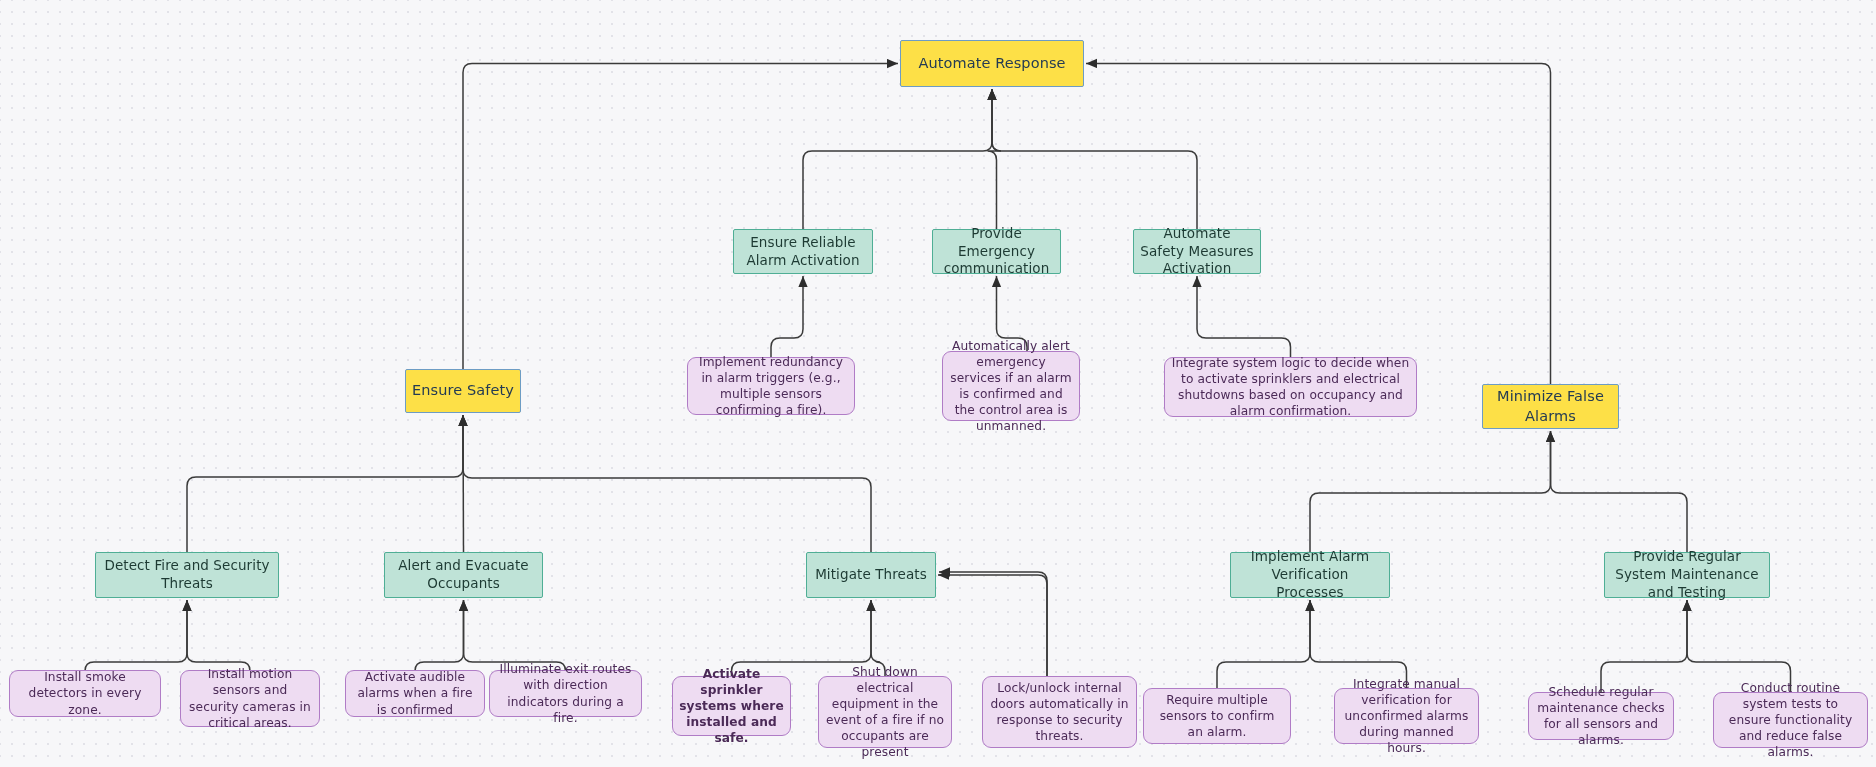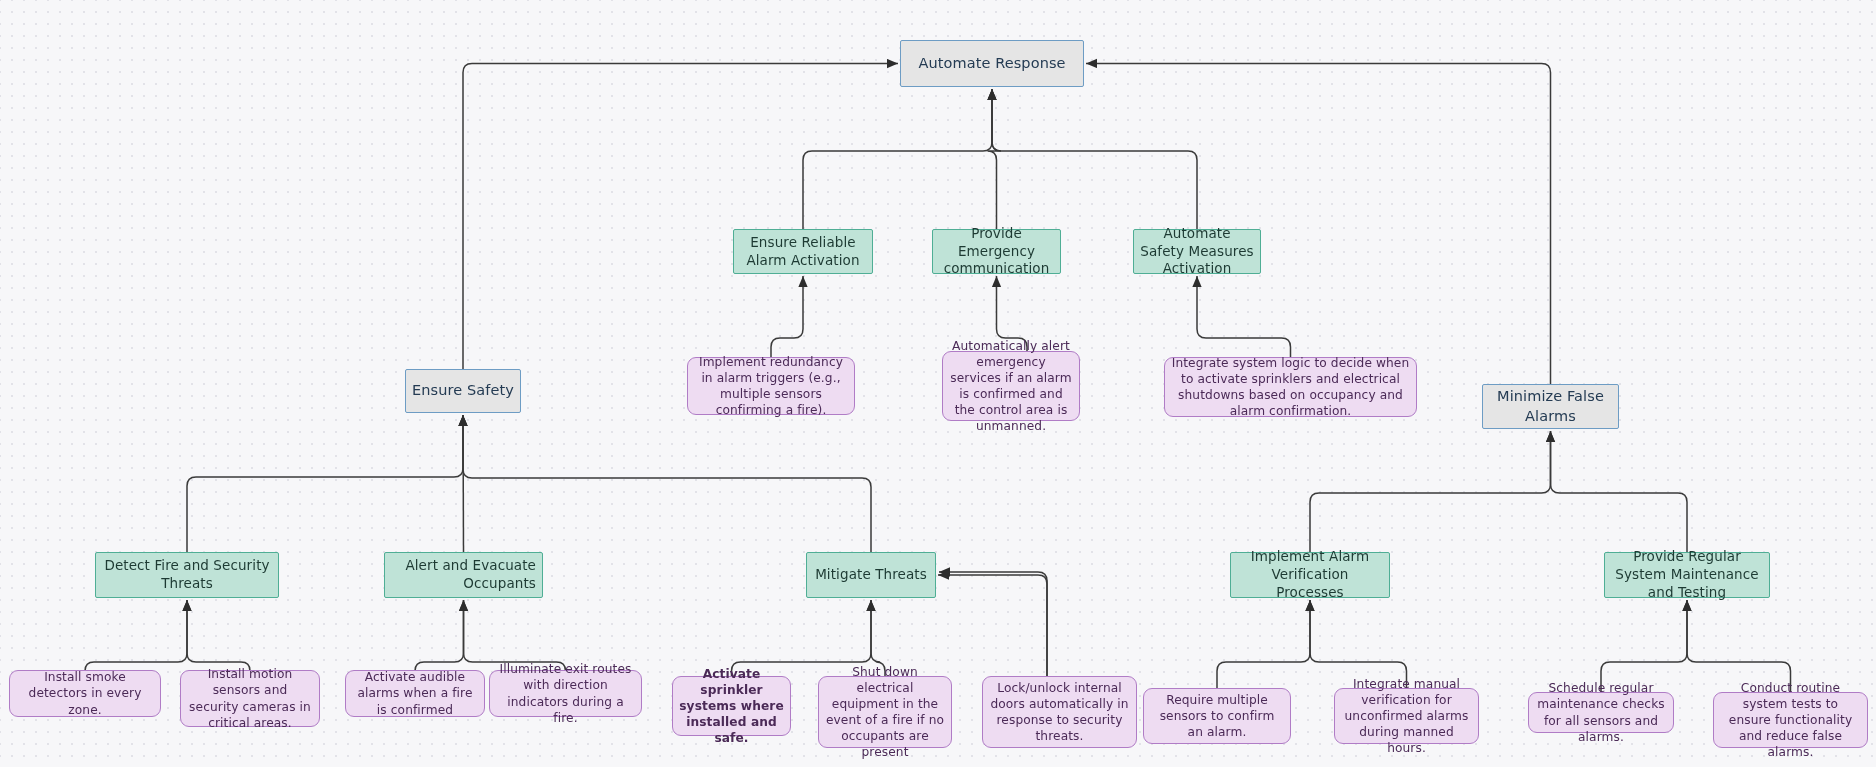--- a/index.html
+++ b/index.html
@@ -22,21 +22,21 @@
   .node{
     position:absolute;
     box-sizing:border-box;
     display:flex;align-items:center;justify-content:center;
     text-align:center;
     line-height:1.32;
     letter-spacing:.1px;
   }
   .node span{display:block;padding:0 6px;}
   .n-blue{
-    background:#e5e5e5;border:1.2px solid #6d9cc4;
+    background:#fde047;border:1.2px solid #6d9cc4;
     color:#243b53;font-size:14.5px;border-radius:2px;
   }
   .n-green{
     background:#bfe3d7;border:1.2px solid #4fae95;
     color:#1d3a33;font-size:13.5px;border-radius:2px;
   }
   .n-purple{
     background:#eedcf2;border:1.4px solid #b07cc6;
     color:#4b2a57;font-size:12.2px;border-radius:9px;
   }
@@ -96,21 +96,21 @@
     </div>
     <div class="node n-green" style="left: 932px; top: 229px; width: 129px; height: 45px;">
       <span>Provide Emergency communication</span>
     </div>
     <div class="node n-green" style="left: 1133px; top: 229px; width: 128px; height: 45px;">
       <span>Automate Safety Measures Activation</span>
     </div>
     <div class="node n-green" style="left: 95px; top: 552px; width: 184px; height: 46px;">
       <span>Detect Fire and Security Threats</span>
     </div>
-    <div class="node n-green" style="left: 384px; top: 552px; width: 159px; height: 46px; text-align: right;">
+    <div class="node n-green" style="left: 384px; top: 552px; width: 159px; height: 46px;">
       <span>Alert and Evacuate Occupants</span>
     </div>
     <div class="node n-green" style="left: 806px; top: 552px; width: 130px; height: 46px;">
       <span>Mitigate Threats</span>
     </div>
     <div class="node n-green" style="left: 1230px; top: 552px; width: 160px; height: 46px;">
       <span>Implement Alarm Verification Processes</span>
     </div>
     <div class="node n-green" style="left: 1604px; top: 552px; width: 166px; height: 46px;">
       <span>Provide Regular System Maintenance and Testing</span>
@@ -144,19 +144,19 @@
     </div>
     <div class="node n-purple" style="left: 982px; top: 676px; width: 155px; height: 72px;">
       <span>Lock/unlock internal doors automatically in response to security threats.</span>
     </div>
     <div class="node n-purple" style="left: 1143px; top: 688px; width: 148px; height: 56px;">
       <span>Require multiple sensors to confirm an alarm.</span>
     </div>
     <div class="node n-purple" style="left: 1334px; top: 688px; width: 145px; height: 56px;">
       <span>Integrate manual verification for unconfirmed alarms during manned hours.</span>
     </div>
-    <div class="node n-purple" style="left: 1528px; top: 692px; width: 146px; height: 41px;">
+    <div class="node n-purple" style="left: 1528px; top: 692px; width: 146px; height: 48px;">
       <span>Schedule regular maintenance checks for all sensors and alarms.</span>
     </div>
     <div class="node n-purple" style="left: 1713px; top: 692px; width: 155px; height: 56px;">
       <span>Conduct routine system tests to ensure functionality and reduce false alarms.</span>
     </div>
   </div>
 
 </body></html>

